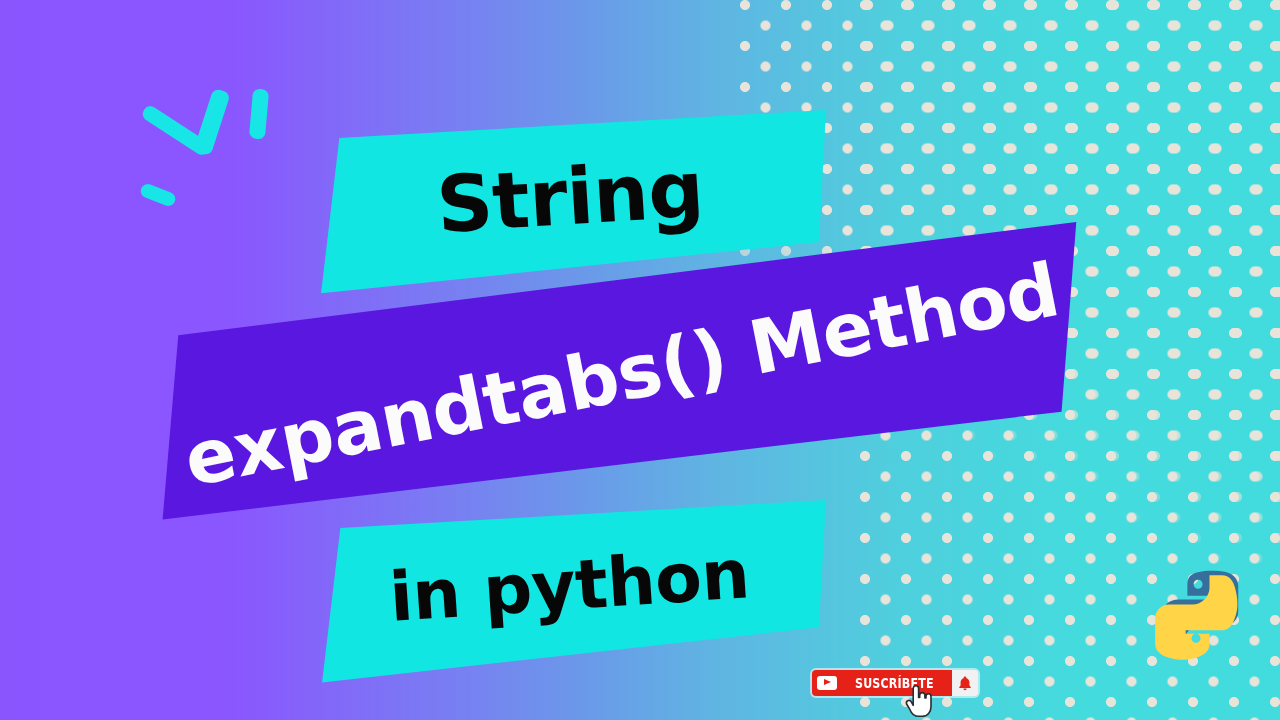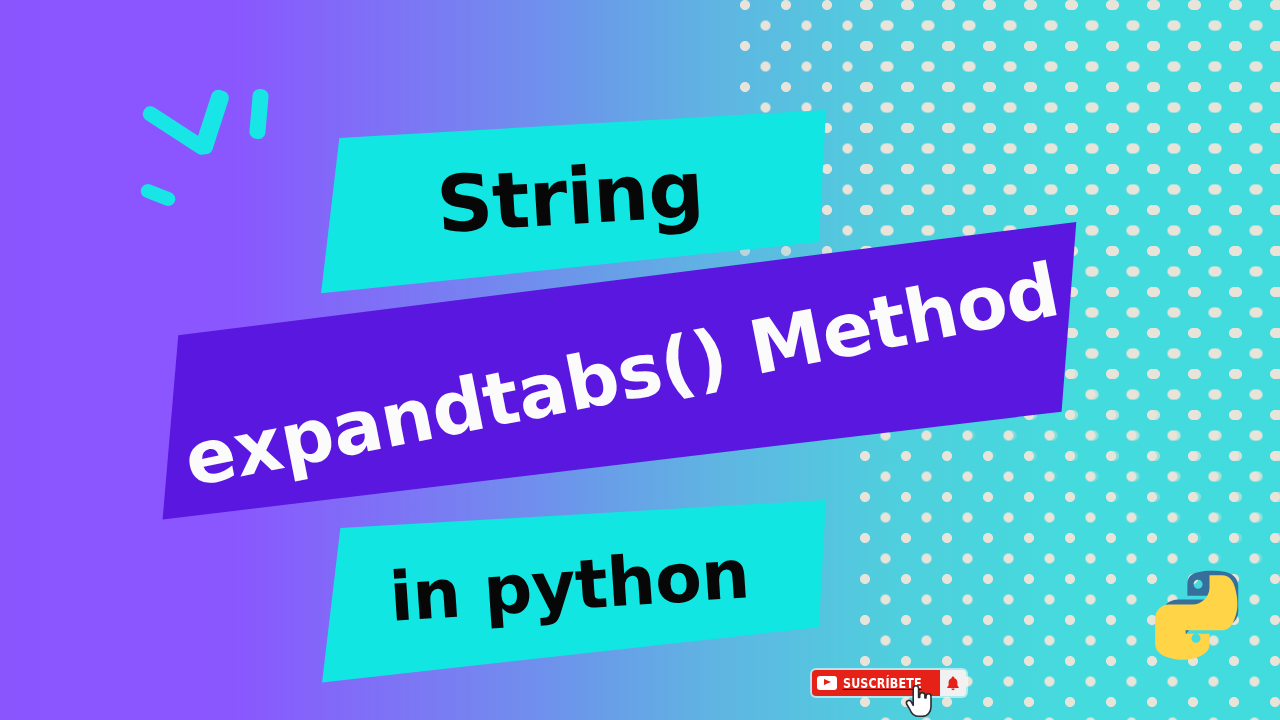--- a/index.html
+++ b/index.html
@@ -152,22 +152,21 @@
     border-radius: 4px;
     overflow: hidden;
     background: #f1f1f1;
     box-shadow: 0 0 0 2px rgba(255,255,255,0.55);
   }
   #subscribe .sub-main {
     display: flex;
     align-items: center;
     background: #e62117;
     padding: 0 8px 0 5px;
-    gap: 6px;
-    text-decoration: underline;
+    gap: 18px;
   }
   #subscribe .yt-play {
     width: 20px;
     height: 14px;
     background: #ffffff;
     border-radius: 3px;
     position: relative;
     flex: 0 0 auto;
   }
   #subscribe .yt-play::after {

